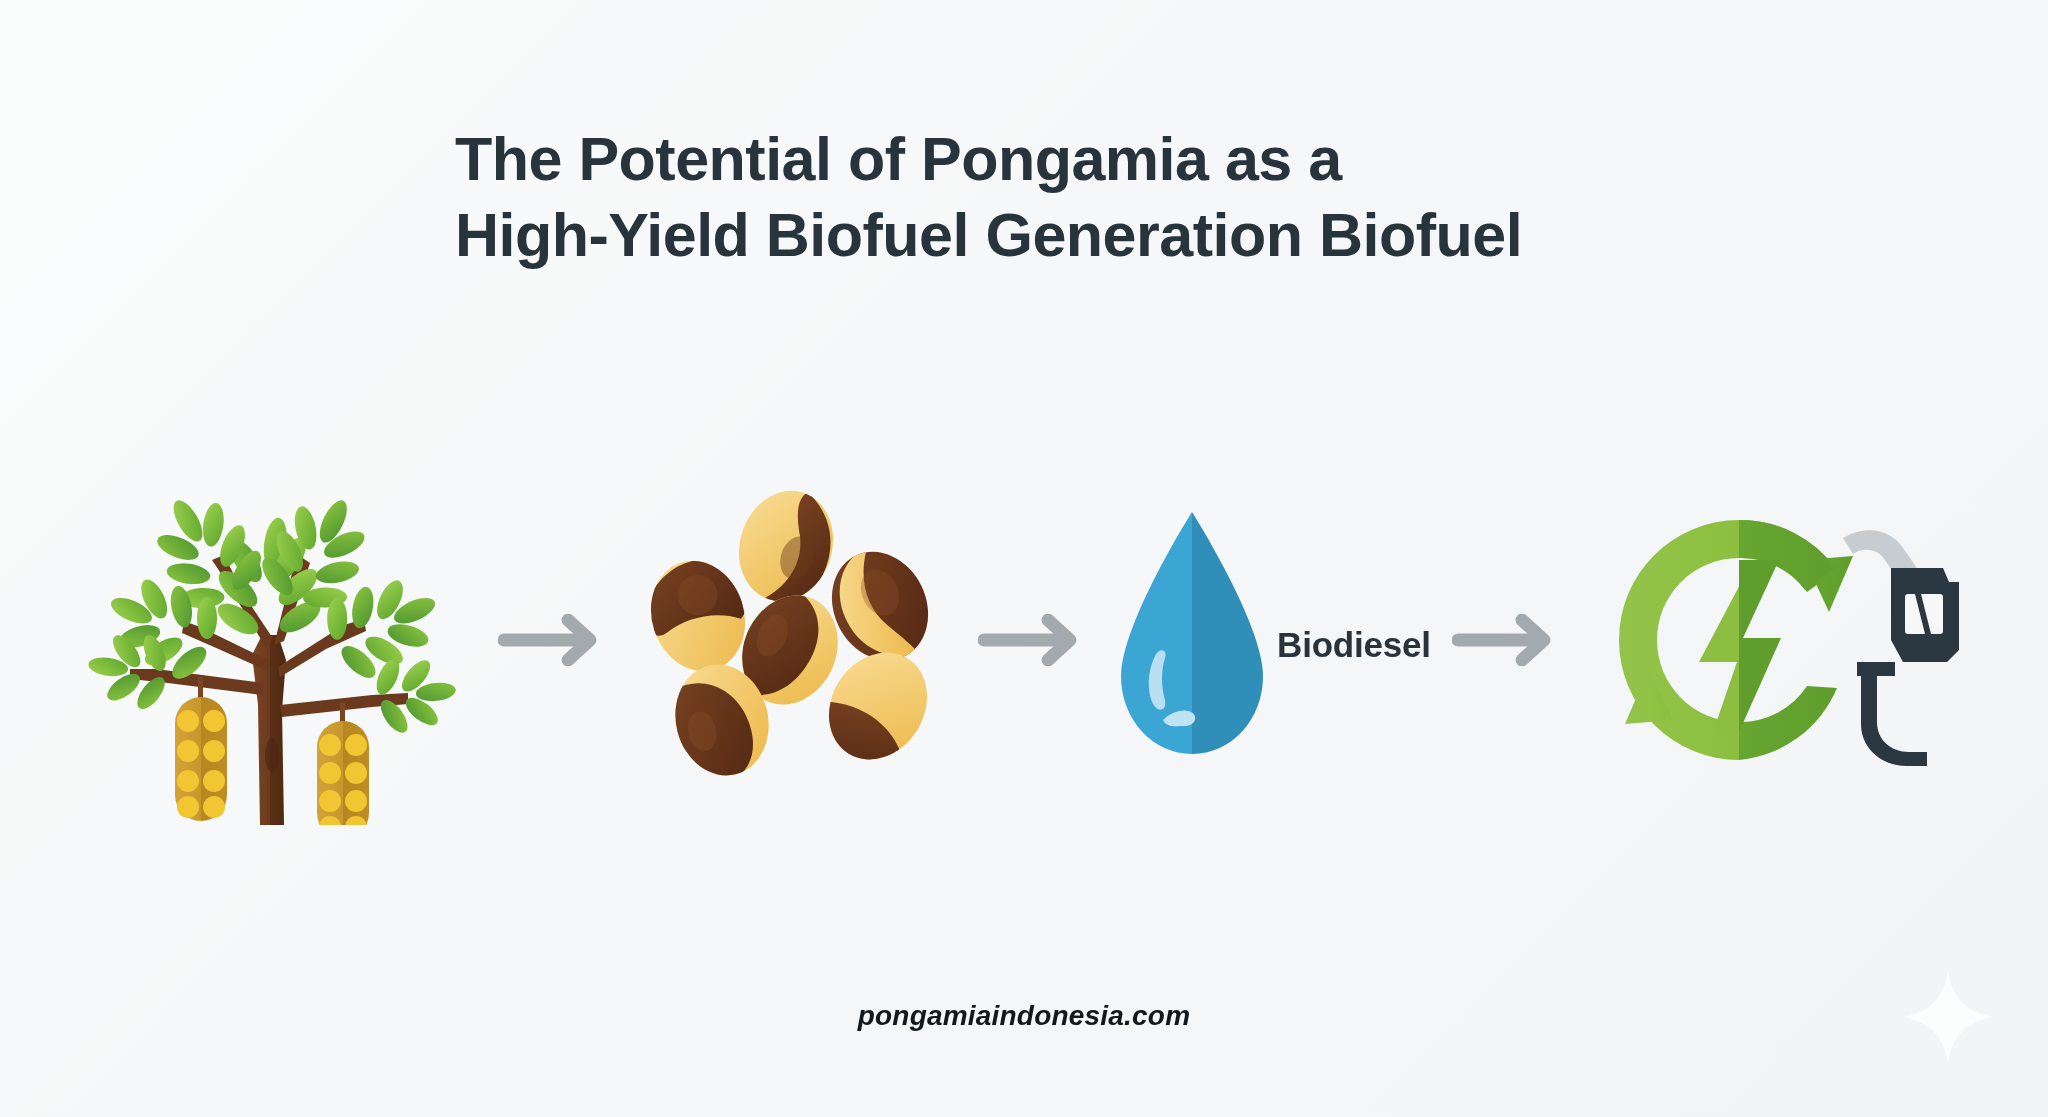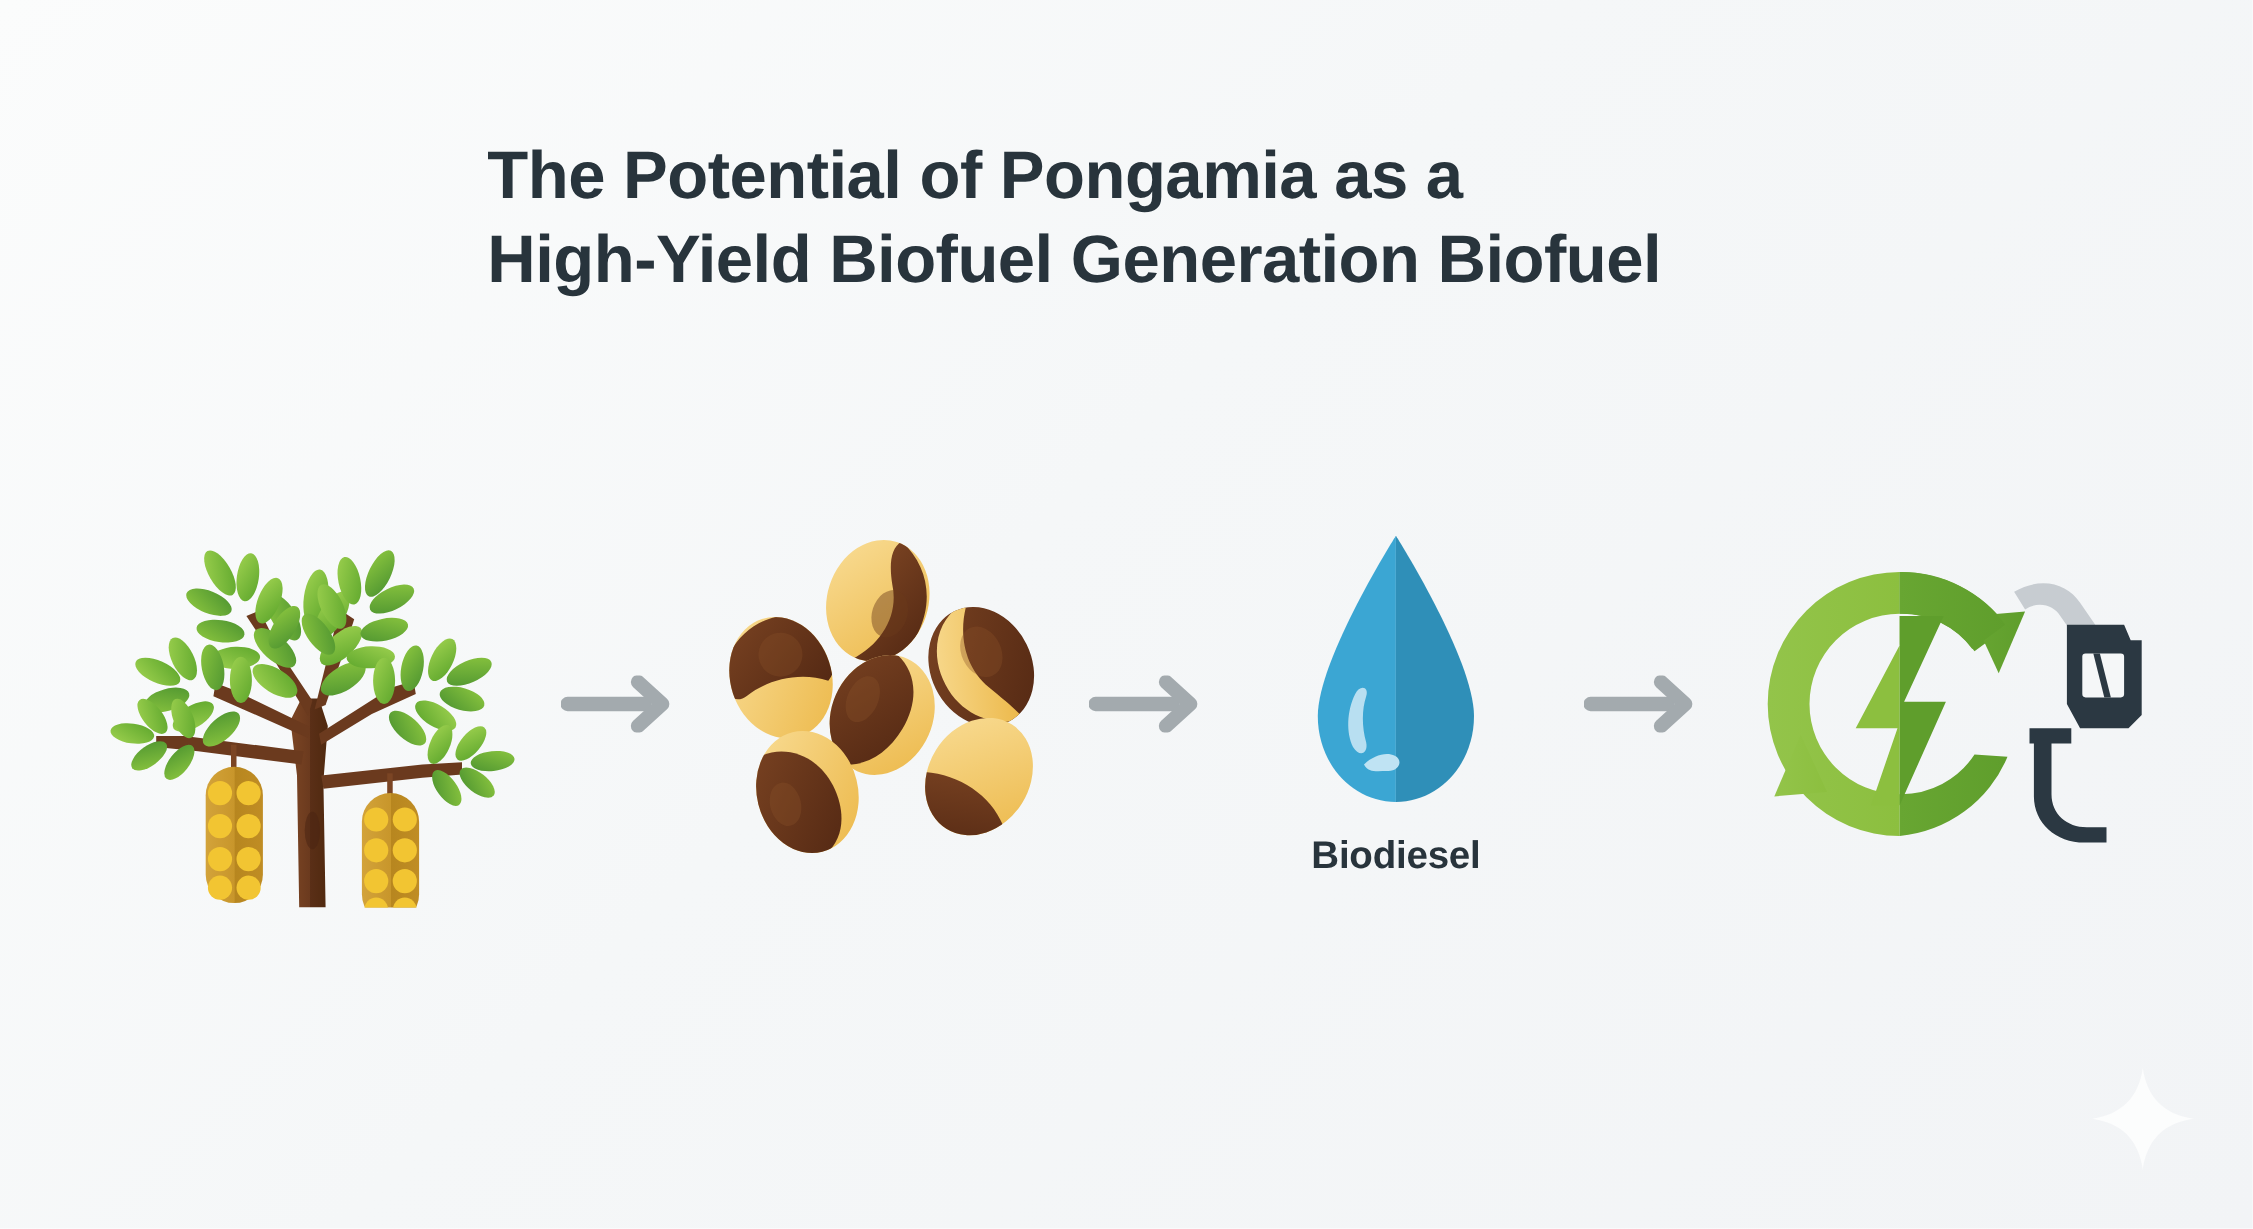--- a/index.html
+++ b/index.html
@@ -25,21 +25,21 @@
     bottom: 52px;
     width: 96px;
     height: 96px;
     opacity: 0.85;
     pointer-events: none;
   }
 
   
   .title-block {
     position: absolute;
-    left: 443px;
+    left: 455px;
     top: 122px;
     width: 1300px;
   }
   .title-line {
     font-size: 61px;
     font-weight: 700;
     letter-spacing: -0.5px;
     line-height: 1.24;
     color: #28343c;
     white-space: nowrap;
@@ -52,21 +52,21 @@
     top: 430px;
     width: 2048px;
     height: 420px;
     display: flex;
     align-items: center;
     justify-content: center;
   }
   .stage {
     position: relative;
     display: flex;
-    flex-direction: column;
+    flex-direction: row;
     align-items: center;
     justify-content: center;
   }
   .stage-art { display: block; }
   .stage-label {
     margin-top: 10px;
     font-size: 35px;
     font-weight: 700;
     color: #28343c;
     letter-spacing: -0.2px;
@@ -383,18 +383,21 @@
           <rect x="314" y="104" width="38" height="40" rx="3" fill="#f5f7f8"></rect>
           <path d="M330 104 L340 144 L334 144 L324 104 Z" fill="#2b3842"></path>
           <path d="M266 172 L304 172 L304 186 L286 186 L286 232 C 286 250 300 262 318 262 L336 262 L336 276 L316 276 C 290 276 270 258 270 234 L270 186 L266 186 Z" fill="#2b3842"></path>
         </g>
       </svg>
       <div class="stage-label empty"></div>
     </div>
 
   </div>
 
+  <div class="footer">
+    <span class="footer-text">pongamiaindonesia.com</span>
+  </div>
 
   <svg class="sparkle" viewBox="0 0 100 100">
     <path d="M50 2 C 54 30 70 46 98 50 C 70 54 54 70 50 98 C 46 70 30 54 2 50 C 30 46 46 30 50 2 Z" fill="#ffffff" opacity="0.9"></path>
   </svg>
 
 </div>
 
 </body></html>

